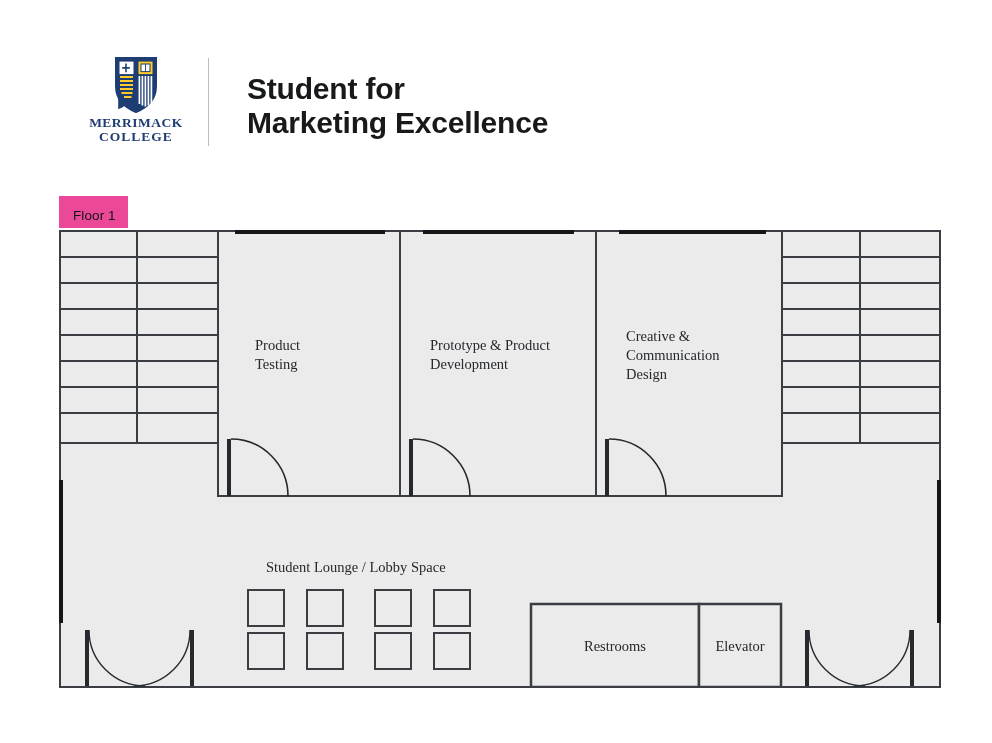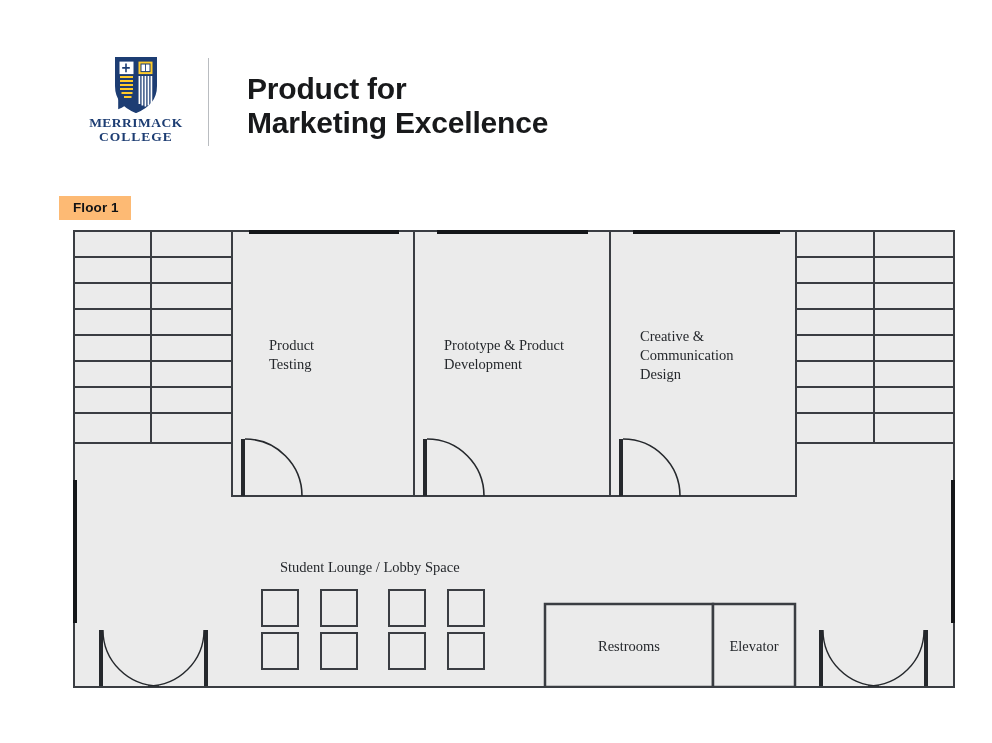--- a/index.html
+++ b/index.html
@@ -66,32 +66,32 @@
     line-height: 34px;
     color: #18191b;
     letter-spacing: -0.2px;
   }
 
   
   .floor-badge {
     position: absolute;
     left: 59px;
     top: 196px;
-    background: #fdba74;
+    background: #ec4899;
     color: #111214;
     font-size: 13.5px;
-    font-weight: 700;
-    padding: 4px 12px 5px 14px;
+    font-weight: 400;
+    padding: 12px 12px 5px 14px;
     letter-spacing: 0.1px;
   }
 
   
   .plan {
     position: absolute;
-    left: 73px;
+    left: 59px;
     top: 230px;
   }
   .plan svg { display: block; }
 
   .rm-label {
     font-family: "Liberation Serif", serif;
     font-size: 14.5px;
     fill: #25282c;
   }
 </style>
@@ -121,21 +121,21 @@
     </svg>
     <div class="logo-wordmark">
       <div>MERRIMACK</div>
       <div class="l2">COLLEGE</div>
     </div>
   </div>
 
   <div class="divider-rule"></div>
 
   <div class="title">
-    <div>Product for</div>
+    <div>Student for</div>
     <div>Marketing Excellence</div>
   </div>
 </div>
 
 <div class="floor-badge">Floor 1</div>
 
 <div class="plan">
 <svg width="882" height="458" viewBox="0 0 882 458">
 
   <rect x="1" y="1" width="880" height="456" fill="#ebebeb" stroke="#3a3d42" stroke-width="2"></rect>

